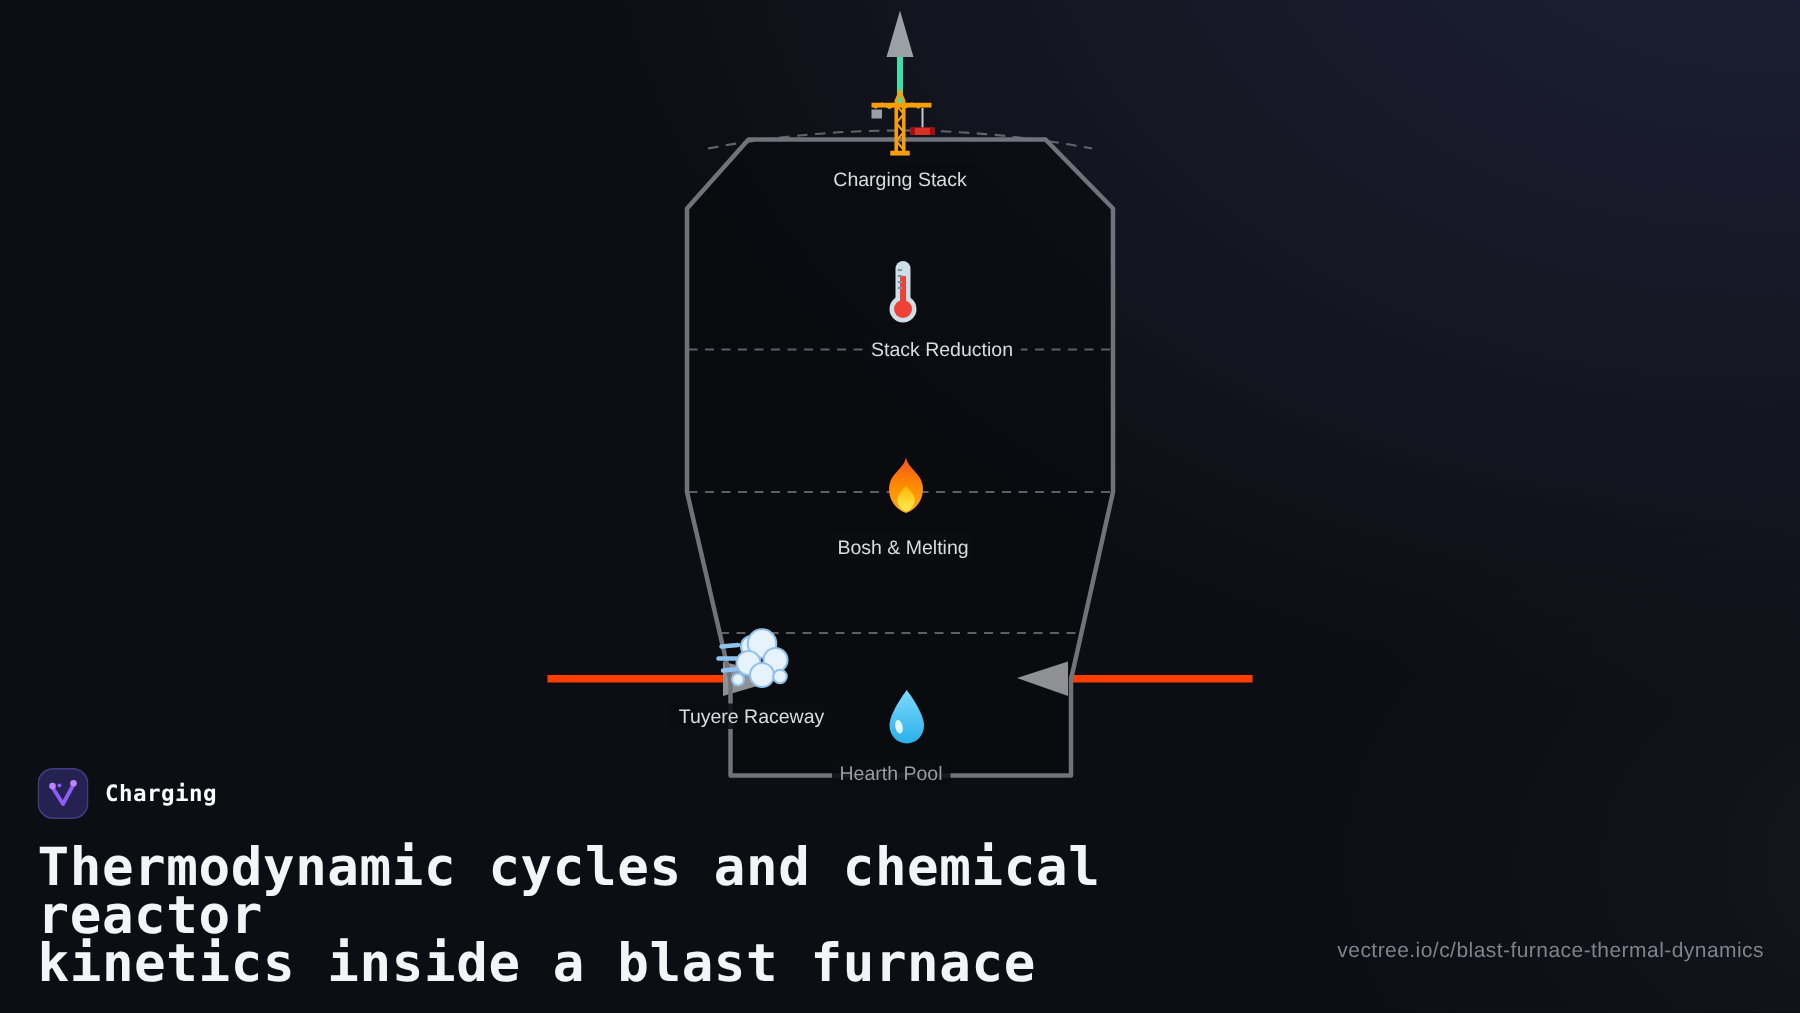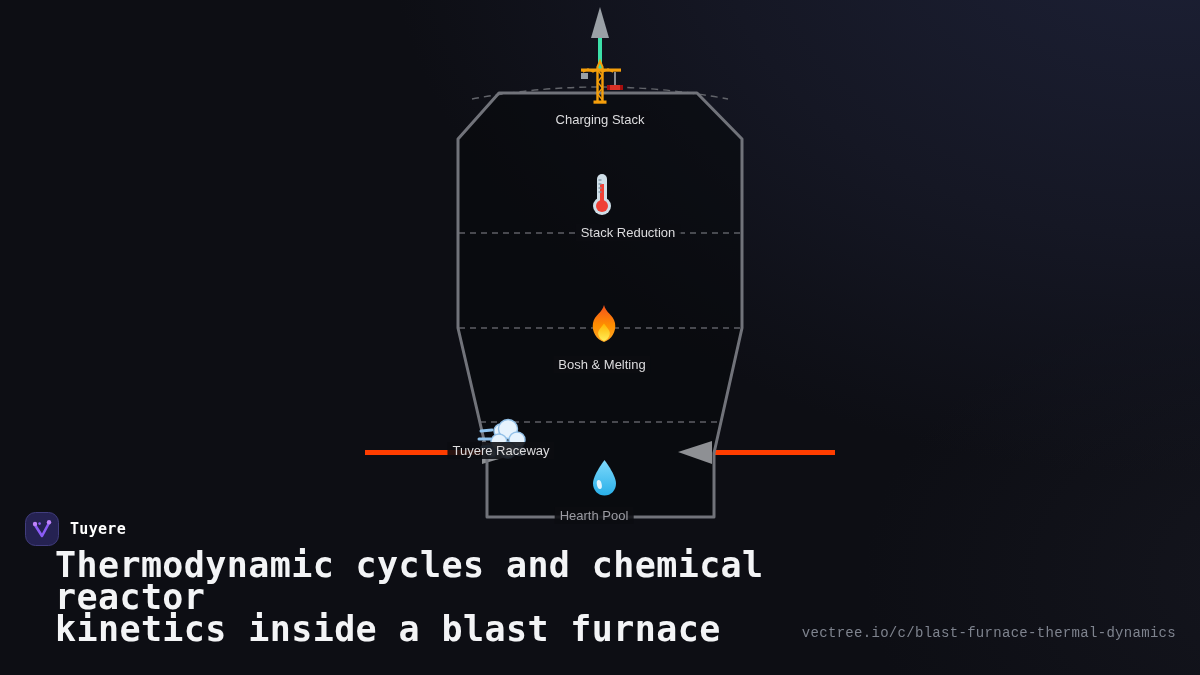--- a/index.html
+++ b/index.html
@@ -18,29 +18,28 @@
     font-size:13px;color:#dcdcde;white-space:nowrap;
     background:rgba(11,12,17,0.88);padding:1px 5px;line-height:15px;
   }
   .zone-label.dim{color:#9b9ba2;}
   .brand-row{position:absolute;left:25px;top:512px;display:flex;align-items:center;gap:11px;}
   .brand-name{
     font-family:"DejaVu Sans Mono", monospace;font-weight:bold;
     font-size:15px;color:#ffffff;letter-spacing:0.3px;
   }
   .headline{
-    position:absolute;left:25px;top:549px;width:780px;
+    position:absolute;left:25px;top:563px;width:780px;
     font-family:"DejaVu Sans Mono", monospace;font-weight:bold;
     font-size:35px;line-height:32px;color:#f3f4f6;letter-spacing:0.4px;
     white-space:nowrap;
-    margin-left:30px;
   }
   .footer-url{
     position:absolute;right:24px;top:625px;
-    font-family:Liberation Mono, monospace;
+    font-family:Liberation Sans, sans-serif;
     font-size:14px;color:#7e838e;letter-spacing:0.3px;
   }
 </style>
 </head>
 <body>
 
 <div class="stage">
 
   <svg class="abs" style="left:0;top:0" width="1200" height="675" viewBox="0 0 1200 675">
 
@@ -128,32 +127,32 @@
           <stop offset="1" stop-color="#29b0e9"></stop>
       </linearGradient>
     </defs>
     <path d="M14.5 1 C14.5 1 3 16 3 24.5 C3 31.4 8.1 36.6 14.5 36.6 C20.9 36.6 26 31.4 26 24.5 C26 16 14.5 1 14.5 1 Z" fill="url(#dropg)"></path>
     <ellipse cx="9.3" cy="25.5" rx="2.4" ry="4.6" fill="rgba(255,255,255,0.85)" transform="rotate(-12 9.3 25.5)"></ellipse>
   </svg>
 
   <div class="zone-label" style="left:600px;top:111px">Charging Stack</div>
   <div class="zone-label" style="left:628px;top:224px">Stack Reduction</div>
   <div class="zone-label" style="left:602px;top:356px">Bosh &amp; Melting</div>
-  <div class="zone-label" style="left:501px;top:442px">Tuyere Raceway</div>
+  <div class="zone-label" style="left:501px;top:469px">Tuyere Raceway</div>
   <div class="zone-label dim" style="left:594px;top:507px">Hearth Pool</div>
 
   <div class="brand-row">
     <svg width="34" height="34" viewBox="0 0 34 34">
       <rect x="0.5" y="0.5" width="33" height="33" rx="10" fill="#252252" stroke="#413d7e" stroke-width="1"></rect>
       <polyline points="10,13 17,24 24,11" fill="none" stroke="#8b5cf6" stroke-width="2.6" stroke-linecap="round" stroke-linejoin="round"></polyline>
       <circle cx="10" cy="12" r="2.2" fill="#c084fc"></circle>
       <circle cx="24" cy="10.2" r="2.2" fill="#c084fc"></circle>
       <circle cx="14.6" cy="11.6" r="1.3" fill="#8b5cf6"></circle>
     </svg>
-    <span class="brand-name">Tuyere</span>
+    <span class="brand-name">Charging</span>
   </div>
 
   <div class="headline">
     <div>Thermodynamic cycles and chemical</div>
     <div>reactor</div>
     <div>kinetics inside a blast furnace</div>
   </div>
 
   <div class="footer-url">vectree.io/c/blast-furnace-thermal-dynamics</div>
 

